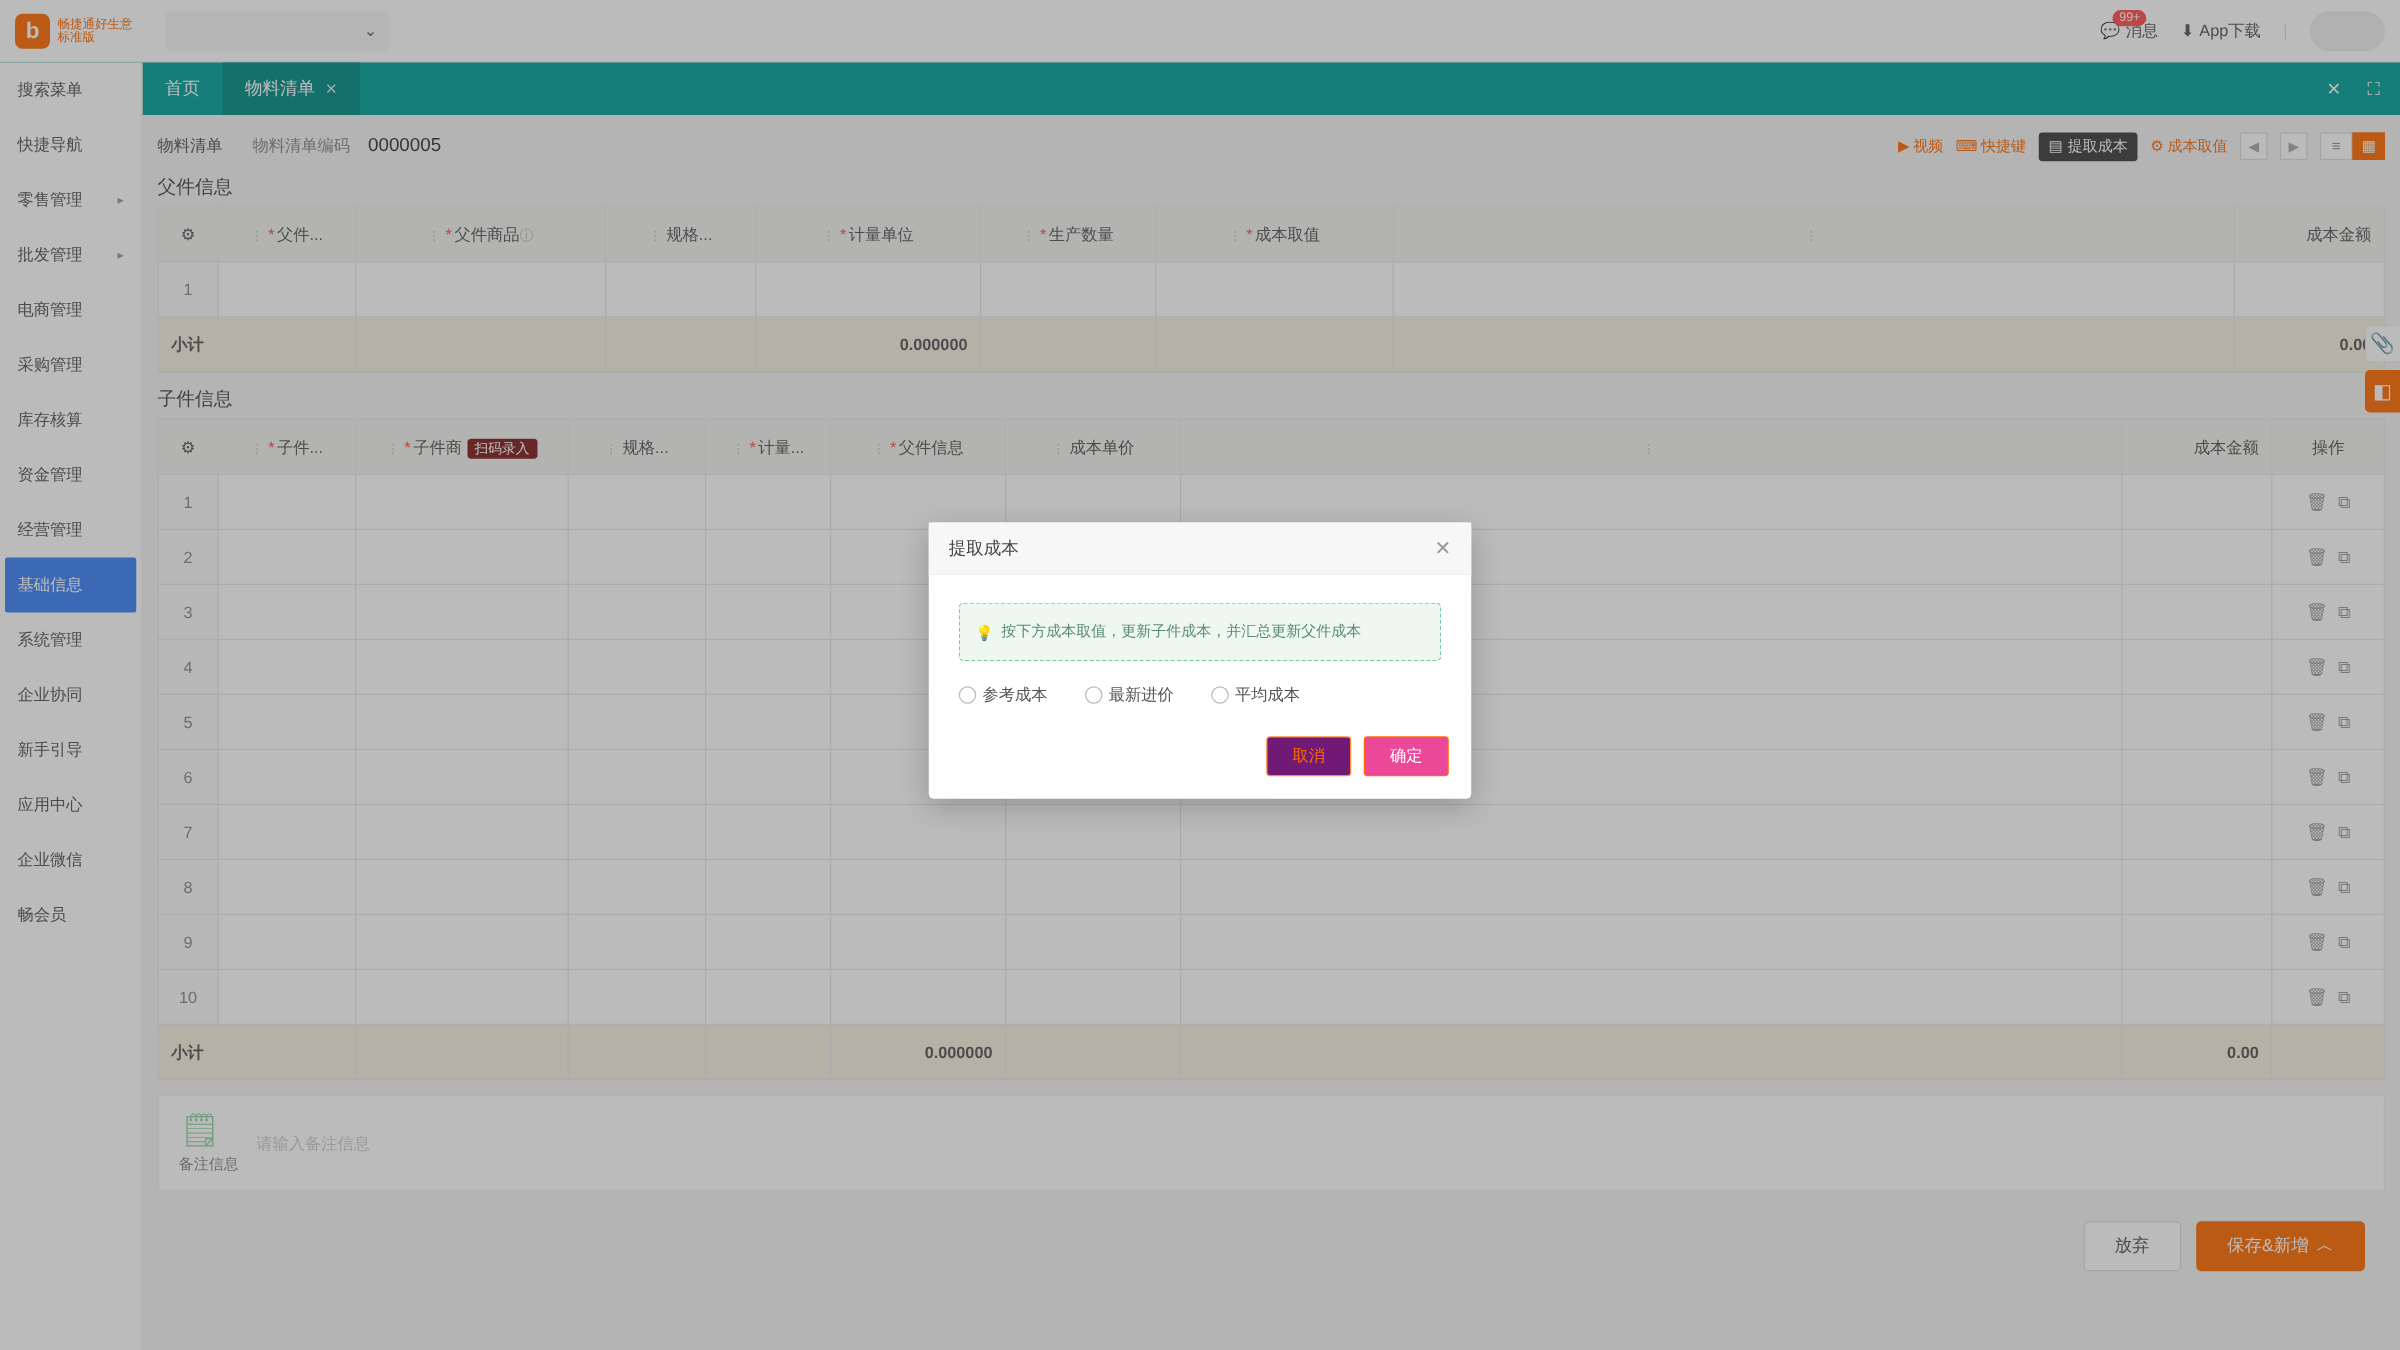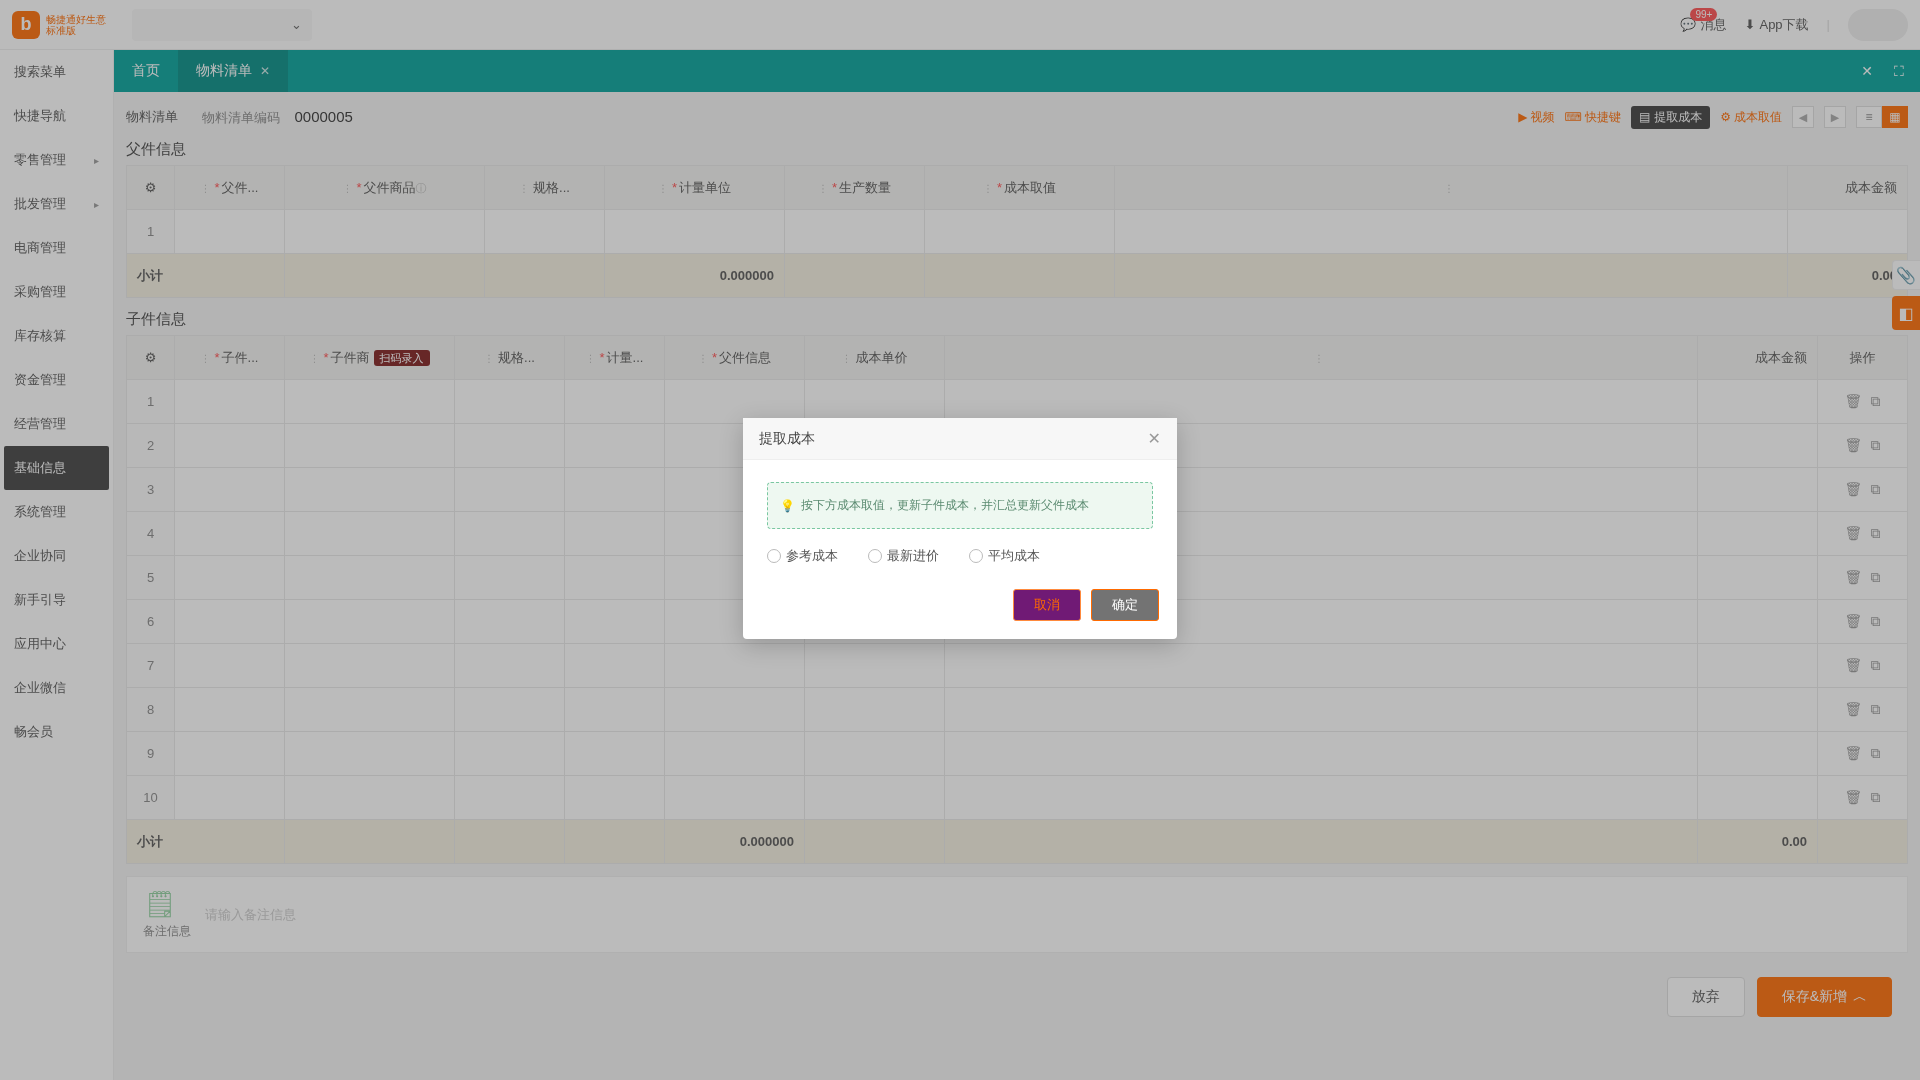--- a/index.html
+++ b/index.html
@@ -20,21 +20,21 @@
 .tab-bar { height: 42px; background: #00a29a; display: flex; align-items: center; padding-left: 114px; position: relative; }
 .tab { height: 100%; padding: 0 18px; display: flex; align-items: center; color: #fff; font-size: 14px; cursor: pointer; gap: 8px; }
 .tab.active { background: #008c85; }
 .tab-close { font-size: 12px; opacity: .8; }
 .tab-bar-right { position: absolute; right: 8px; top: 0; height: 100%; display: flex; align-items: center; gap: 6px; color: #fff; }
 .tab-bar-right .ic { width: 26px; height: 26px; display: flex; align-items: center; justify-content: center; cursor: pointer; font-size: 14px; }
 
 
 .sidebar { position: absolute; left: 0; top: 50px; width: 114px; bottom: 0; background: #fff; border-right: 1px solid #eee; z-index: 5; }
 .sidebar-item { height: 44px; display: flex; align-items: center; padding: 0 14px; font-size: 13px; color: #555; cursor: pointer; justify-content: space-between; }
-.sidebar-item.highlight { background: #404040; color: #fff; border-radius: 2px; margin: 0 4px; padding: 0 10px; }
+.sidebar-item.highlight { background: #3b82f6; color: #fff; border-radius: 2px; margin: 0 4px; padding: 0 10px; }
 .sidebar-item .chev { font-size: 10px; color: #999; }
 
 
 .workspace { position: absolute; left: 114px; top: 92px; right: 0; bottom: 0; background: #f5f5f5; padding: 8px 12px 0 12px; display: flex; flex-direction: column; }
 .doc-head { height: 34px; display: flex; align-items: center; font-size: 13px; color: #666; gap: 24px; }
 .doc-head .crumb-main { font-weight: 500; color: #555; }
 .doc-head .doc-code-label { color: #888; }
 .doc-head .doc-code-val { color: #333; font-size: 15px; }
 .doc-tools { margin-left: auto; display: flex; align-items: center; gap: 10px; font-size: 12px; }
 .doc-tools .lnk { color: #666; cursor: pointer; display: flex; align-items: center; gap: 3px; }
@@ -85,21 +85,21 @@
 .modal-header { height: 42px; background: #f7f7f7; display: flex; align-items: center; justify-content: space-between; padding: 0 16px; border-bottom: 1px solid #eee; font-size: 14px; color: #444; }
 .modal-close { color: #999; cursor: pointer; font-size: 16px; }
 .modal-body { padding: 22px 24px 10px 24px; }
 .hint-box { border: 1px dashed #7ac7a1; background: #eef8f1; color: #5a8a70; font-size: 12px; padding: 14px 12px; border-radius: 4px; display: flex; align-items: center; gap: 6px; }
 .radio-row { display: flex; gap: 30px; margin-top: 18px; font-size: 13px; color: #555; }
 .radio-row label { display: flex; align-items: center; gap: 5px; cursor: pointer; }
 .radio-dot { width: 14px; height: 14px; border: 1px solid #bbb; border-radius: 50%; display: inline-block; }
 .modal-footer { padding: 14px 18px 18px; display: flex; justify-content: flex-end; gap: 10px; }
 .mbtn { height: 32px; padding: 0 20px; border-radius: 3px; font-size: 13px; cursor: pointer; display: flex; align-items: center; }
 .mbtn.cancel { background: #701a75; border: 1px solid #ff8a3d; color: #ff6a00; }
-.mbtn.ok { background: #737373; border: 1px solid #ff6a00; color: #fff; justify-content: center; }
+.mbtn.ok { background: #ec4899; border: 1px solid #ff6a00; color: #fff; justify-content: center; }
 
 </style>
 </head>
 <body>
 
 <div class="top-header">
   <div class="logo-block">
     <div class="logo-icon">b</div>
     <div>
       <div class="logo-text">畅捷通好生意</div>

